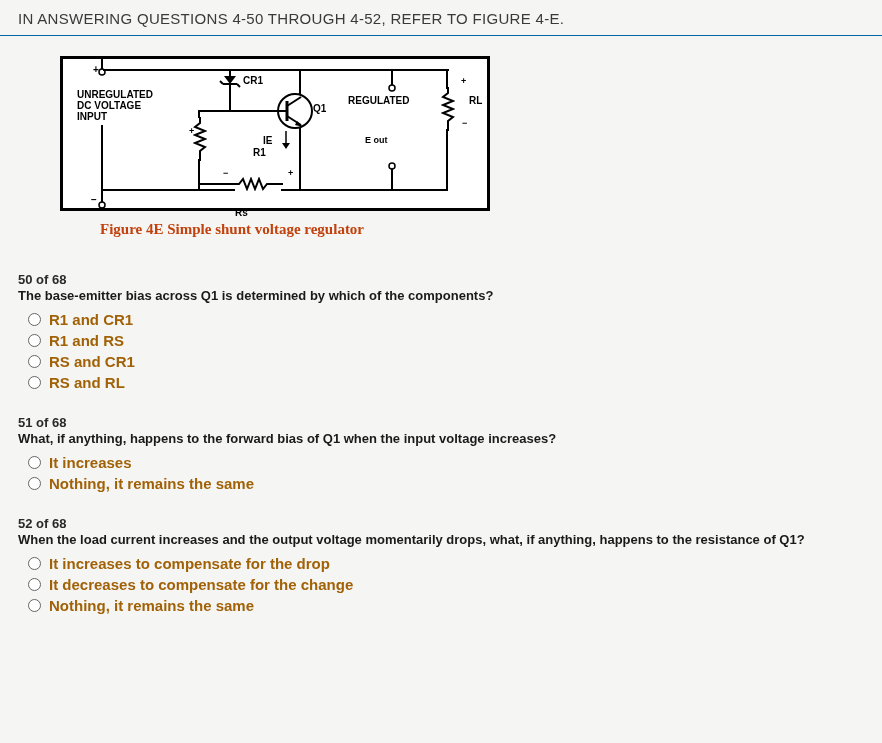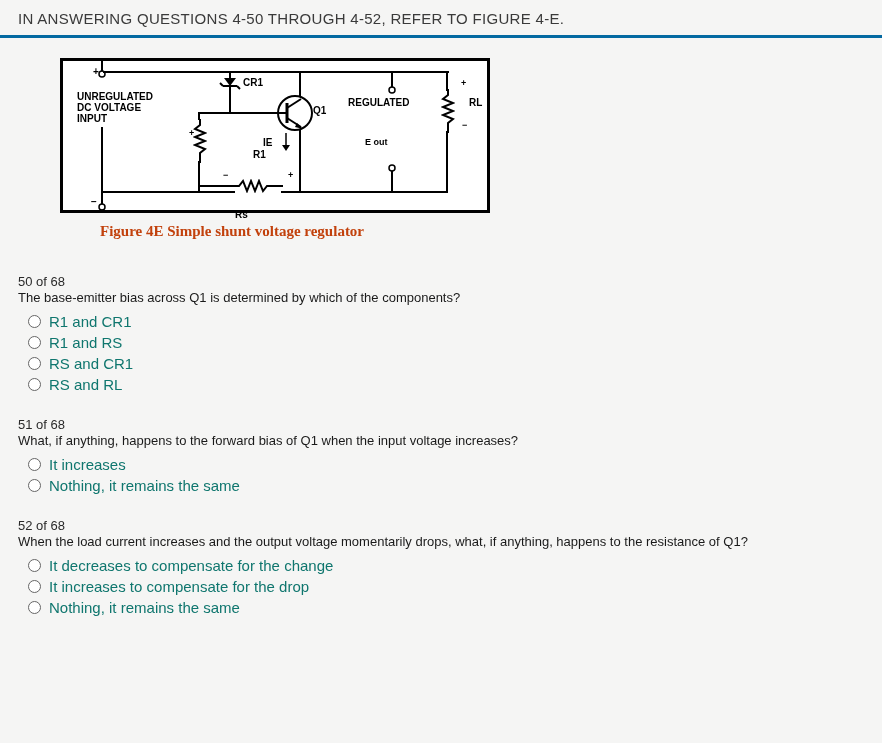--- a/index.html
+++ b/index.html
@@ -8,21 +8,21 @@
       padding: 0;
       font-family: Arial, sans-serif;
       background: #f5f5f4;
       color: #2a2a2a;
       width: 882px;
     }
     .header-instruction {
       padding: 10px 18px 8px;
       font-size: 15px;
       letter-spacing: 0.3px;
-      border-bottom: 3px solid #0369a1;
+      border-bottom: 1px solid #0369a1;
       color: #3a3a3a;
     }
     .figure-block {
       padding: 20px 60px 6px;
     }
     .circuit-box {
       border: 3px solid #000;
       width: 430px;
       height: 155px;
       position: relative;
@@ -40,38 +40,38 @@
     .circuit-box .small { font-size: 9px; }
     .circuit-box .line { position: absolute; background:#000; }
     .caption {
       font-family: Georgia, 'Times New Roman', serif;
       font-weight: bold;
       font-size: 15px;
       padding: 10px 0 0 40px;
       color: #c2410c;
     }
     .questions { padding: 28px 18px 18px; }
-    .q { margin-bottom: 22px; }
+    .q { margin-bottom: 22px; font-weight: bold; }
     .q-num {
       font-size: 13px;
       color: #2a2a2a;
       margin-bottom: 1px;
     }
     .q-text {
       font-size: 13px;
       color: #1a1a1a;
       margin-bottom: 6px;
     }
     .opt {
       display: flex;
       align-items: center;
       gap: 8px;
       padding: 2px 0 2px 10px;
       font-size: 15px;
-      color: #0f766e;
+      color: #a16207;
     }
     .radio {
       width: 13px;
       height: 13px;
       border: 1.5px solid #666;
       border-radius: 50%;
       flex: 0 0 auto;
       background: #fff;
     }
   </style>
@@ -213,24 +213,24 @@
         <span class="radio"></span>
         <span>Nothing, it remains the same</span>
       </div>
   </div>
 
   <div class="q">
     <div class="q-num">52 of 68</div>
     <div class="q-text">When the load current increases and the output voltage momentarily drops, what, if anything, happens to the resistance of Q1?</div>
     <div class="opt">
         <span class="radio"></span>
+        <span>It increases to compensate for the drop</span>
+      </div>
+    <div class="opt">
+        <span class="radio"></span>
         <span>It decreases to compensate for the change</span>
       </div>
     <div class="opt">
         <span class="radio"></span>
-        <span>It increases to compensate for the drop</span>
-      </div>
-    <div class="opt">
-        <span class="radio"></span>
         <span>Nothing, it remains the same</span>
       </div>
   </div>
 </div>
 
 </body></html>

